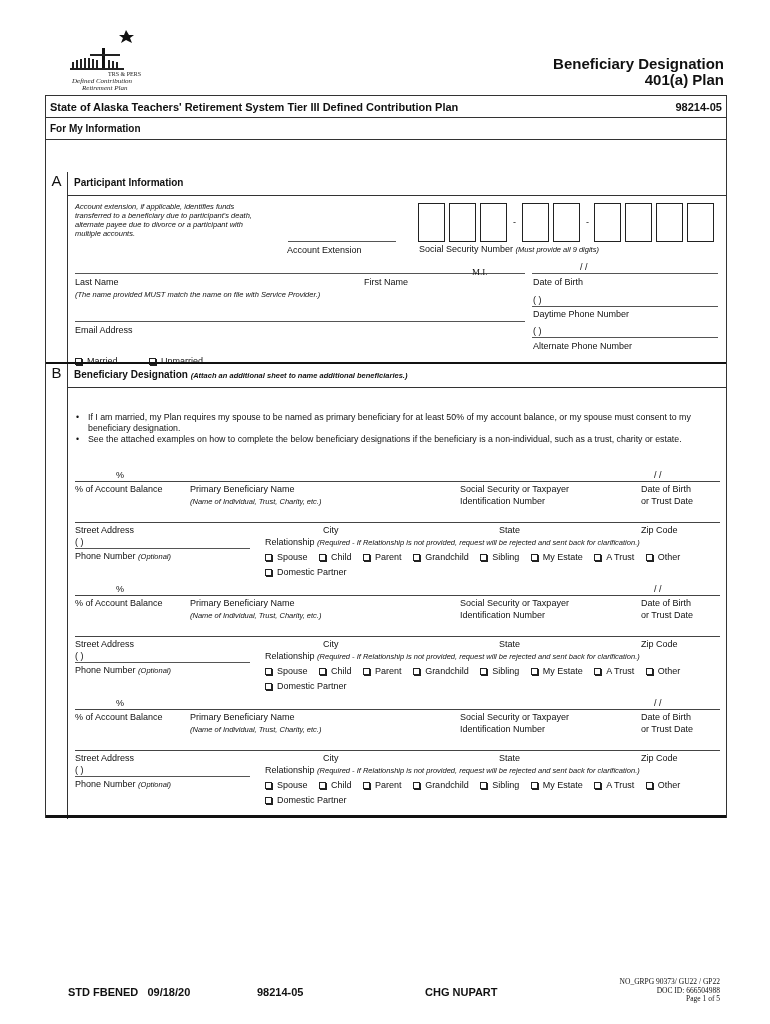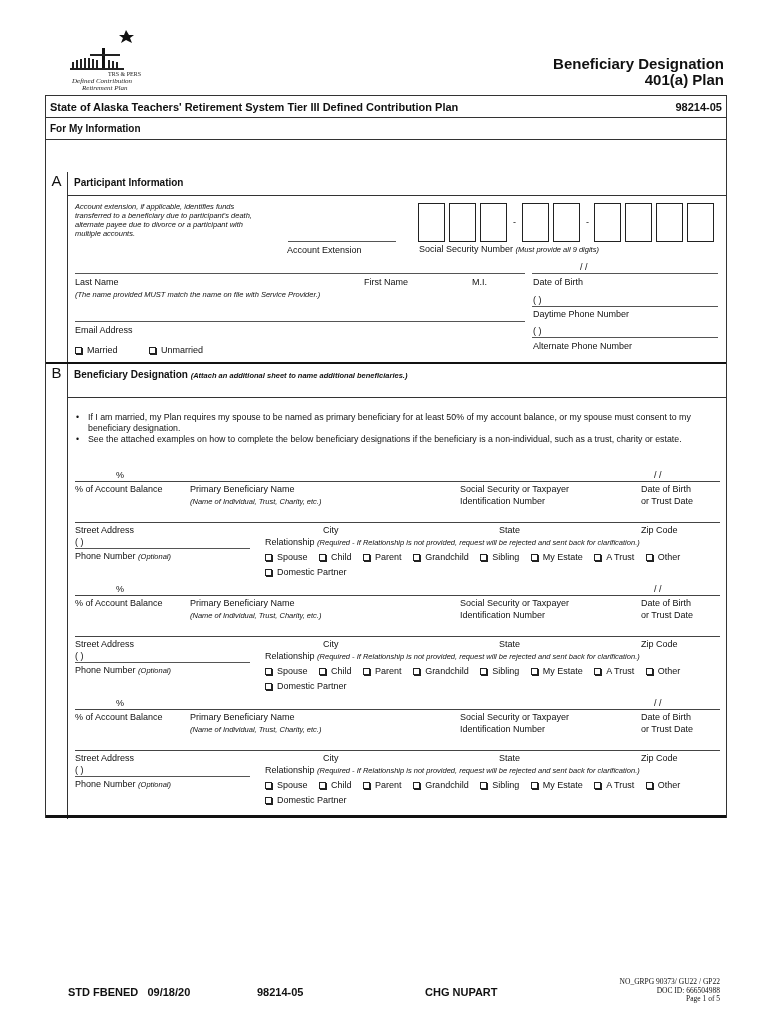--- a/index.html
+++ b/index.html
@@ -120,44 +120,44 @@
   <div class="abs lbl" style="left:373px;top:148px;">
     <span>Social Security Number</span>
     <span class="small-it">(Must provide all 9 digits)</span>
   </div>
 
   <div class="abs lbl" style="left:534px;top:166px;width:110px;">/          /</div>
   <div class="line" style="left:29px;top:177px;width:450px;"></div>
   <div class="line" style="left:486px;top:177px;width:186px;"></div>
   <div class="abs lbl" style="left:29px;top:181px;">Last Name</div>
   <div class="abs lbl" style="left:318px;top:181px;">First Name</div>
-  <div class="abs lbl" style="left:426px;top:181px;">M.I.</div>
+  <div class="abs lbl" style="left:426px;top:171px;font-family:Liberation Serif, serif;">M.I.</div>
   <div class="abs lbl" style="left:487px;top:181px;">Date of Birth</div>
   <div class="abs small-it" style="left:29px;top:194px;">(The name provided MUST match the name on file with Service Provider.)</div>
 
   <div class="abs lbl" style="left:487px;top:199px;">(       )</div>
   <div class="line" style="left:486px;top:210px;width:186px;"></div>
   <div class="abs lbl" style="left:487px;top:213px;">Daytime Phone Number</div>
 
   <div class="line" style="left:29px;top:225px;width:450px;"></div>
   <div class="abs lbl" style="left:29px;top:229px;">Email Address</div>
 
   <div class="abs lbl" style="left:487px;top:230px;">(       )</div>
   <div class="line" style="left:486px;top:241px;width:186px;"></div>
   <div class="abs lbl" style="left:487px;top:245px;">Alternate Phone Number</div>
 
-  <div class="abs cb-row" style="left:29px;top:249px;text-align:right;">
+  <div class="abs cb-row" style="left:29px;top:260px;text-align:right;">
     <span class="opt"><span class="cb"></span><span>Married</span></span>
     <span class="opt" style="margin-left:20px;"><span class="cb"></span><span>Unmarried</span></span>
   </div>
 
   <div class="abs" style="left:0;right:0;top:266px;border-top:2px solid #111;"></div>
 
   <div class="section-letter sec-b-letter">B</div>
-  <div class="sec-head" style="top:268px;height:34px;">
+  <div class="sec-head" style="top:268px;height:24px;">
     <span class="t"><span>Beneficiary Designation</span> <em>(Attach an additional sheet to name additional beneficiaries.)</em></span>
   </div>
 
   <ul class="bullets" style="top:316px;">
     <li>If I am married, my Plan requires my spouse to be named as primary beneficiary for at least 50% of my account balance, or my spouse must consent to my beneficiary designation.</li>
     <li>See the attached examples on how to complete the below beneficiary designations if the beneficiary is a non-individual, such as a trust, charity or estate.</li>
   </ul>
 
   <div class="abs" style="left:22px;right:0;top:372px;height:114px;">
     <div class="abs lbl" style="left:48px;top:2px;">%</div>

